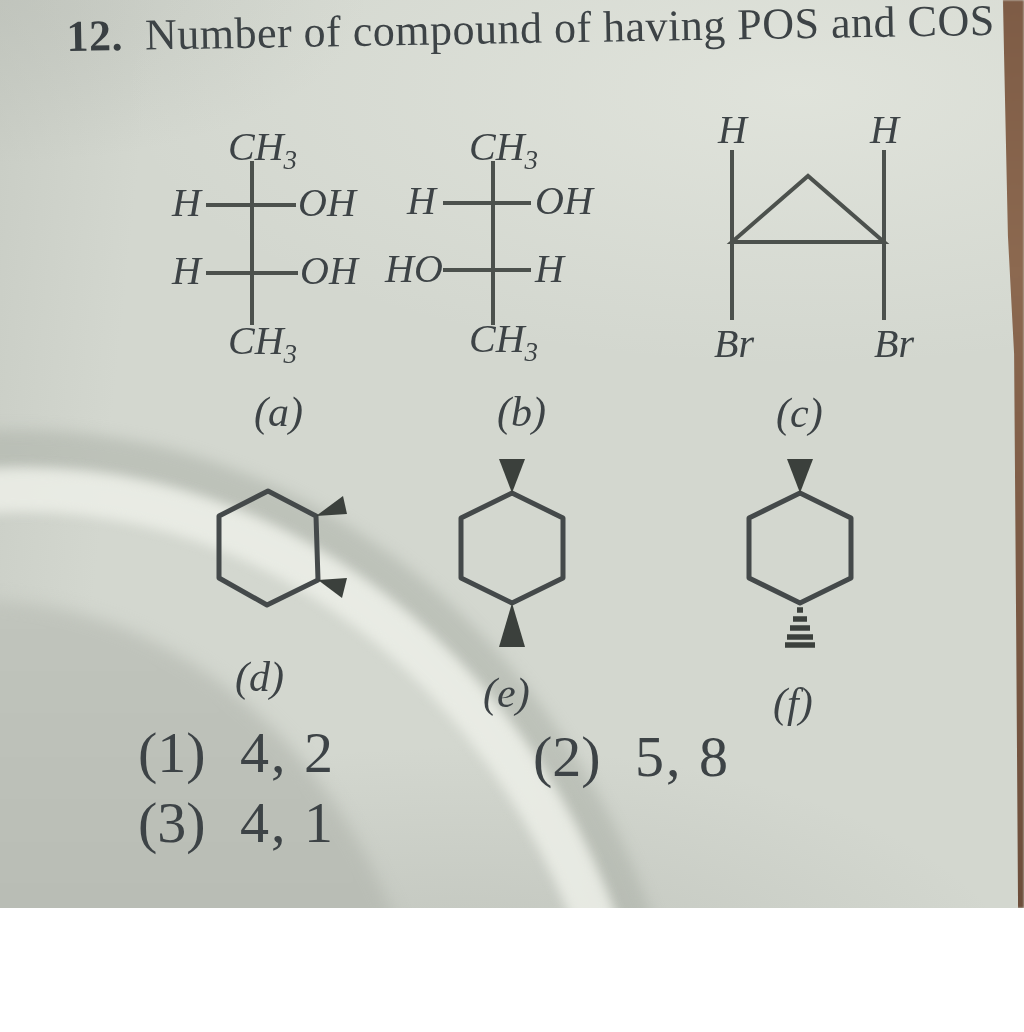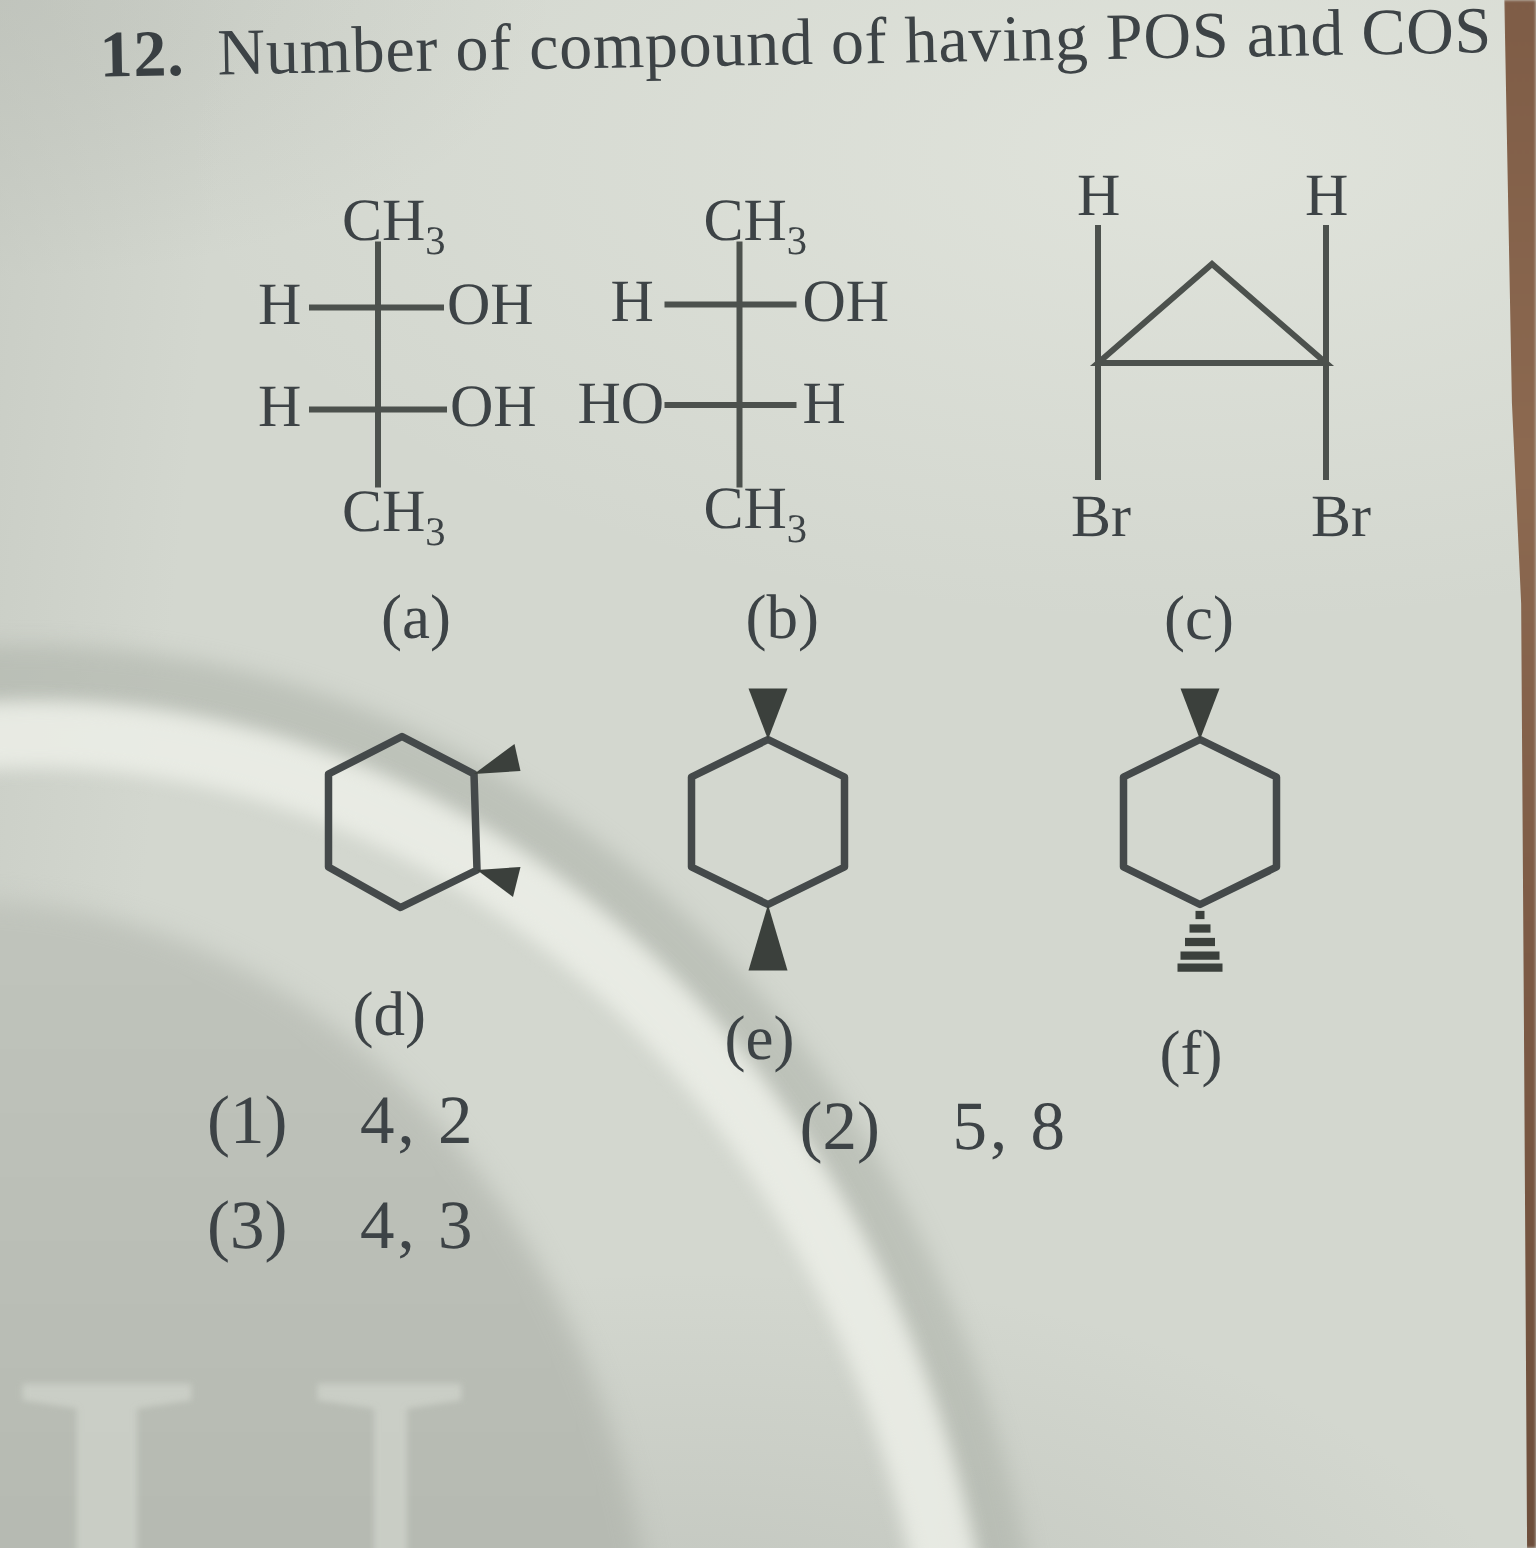--- a/index.html
+++ b/index.html
@@ -1,18 +1,18 @@
 <!DOCTYPE html>
 <html><head>
 <meta charset="utf-8">
 <style>
   html,body{margin:0;padding:0;}
   .page{
     position:relative;
-    width:1024px;height:1032px;
+    width:1024px;height:908px;
     overflow:hidden;
     background-color:#d3d7cf;
     background-image:
       radial-gradient(120% 55% at 78% 10%, rgba(228,231,223,0.75) 0%, rgba(228,231,223,0) 55%),
       linear-gradient(96deg, rgba(186,190,182,0.40) 0%, rgba(211,215,207,0) 14%),
       radial-gradient(90% 45% at 45% 110%, rgba(120,124,118,0.22) 0%, rgba(120,124,118,0) 62%),
       radial-gradient(60% 30% at 0% 0%, rgba(130,134,128,0.18) 0%, rgba(130,134,128,0) 60%);
     font-family:"Liberation Serif","DejaVu Serif",serif;
     color:#3d4346;
   }
@@ -56,31 +56,31 @@
     transform:rotate(-1deg);transform-origin:left top;
     z-index:3;
     letter-spacing:0.5px;
   }
   .q-num{font-weight:bold;color:#393f42;}
   .q-line2{
     position:absolute;left:150px;top:80px;
     font-size:44px;z-index:3;letter-spacing:1px;
   }
   
-  .struct{position:absolute;z-index:3;}
+  .struct{position:absolute;z-index:3;font-style:italic;}
   .struct svg{position:absolute;left:0;top:0;overflow:visible;}
   .bond{stroke:#4c514d;stroke-width:4;fill:none;}
   .ring{stroke:#44494a;stroke-width:5;fill:none;stroke-linejoin:round;}
   .wedge{fill:#3b403c;stroke:none;}
   .hash{stroke:#3b403c;stroke-width:5.5;fill:none;}
   .atom{position:absolute;font-size:40px;line-height:1;color:#3d4346;white-space:nowrap;}
   .atom sub{font-size:27px;}
   .slabel{position:absolute;font-size:42px;line-height:1;color:#3d4346;}
   
-  .option{position:absolute;font-size:46px;line-height:1;z-index:3;white-space:nowrap;}
+  .option{position:absolute;font-size:58px;line-height:1;z-index:3;white-space:nowrap;}
   .option .onum{display:inline-block;min-width:86px;}
   .option .oval{display:inline-block;margin-left:16px;letter-spacing:2px;}
 </style>
 </head>
 <body>
 
 <div class="page">
 
   <div class="wm wm-arc-dark"></div>
   <div class="wm wm-arc-light"></div>
@@ -168,17 +168,17 @@
     <span class="slabel" style="left:28px;top:232px">(f)</span>
   </div>
 
   <div class="option" style="left:138px;top:724px">
     <span class="onum">(1)</span><span class="oval">4, 2</span>
   </div>
   <div class="option" style="left:533px;top:728px">
     <span class="onum">(2)</span><span class="oval">5, 8</span>
   </div>
   <div class="option" style="left:138px;top:794px">
-    <span class="onum">(3)</span><span class="oval">4, 3</span>
+    <span class="onum">(3)</span><span class="oval">4, 1</span>
   </div>
 
   <div class="edge"></div>
 </div>
 
 </body></html>

